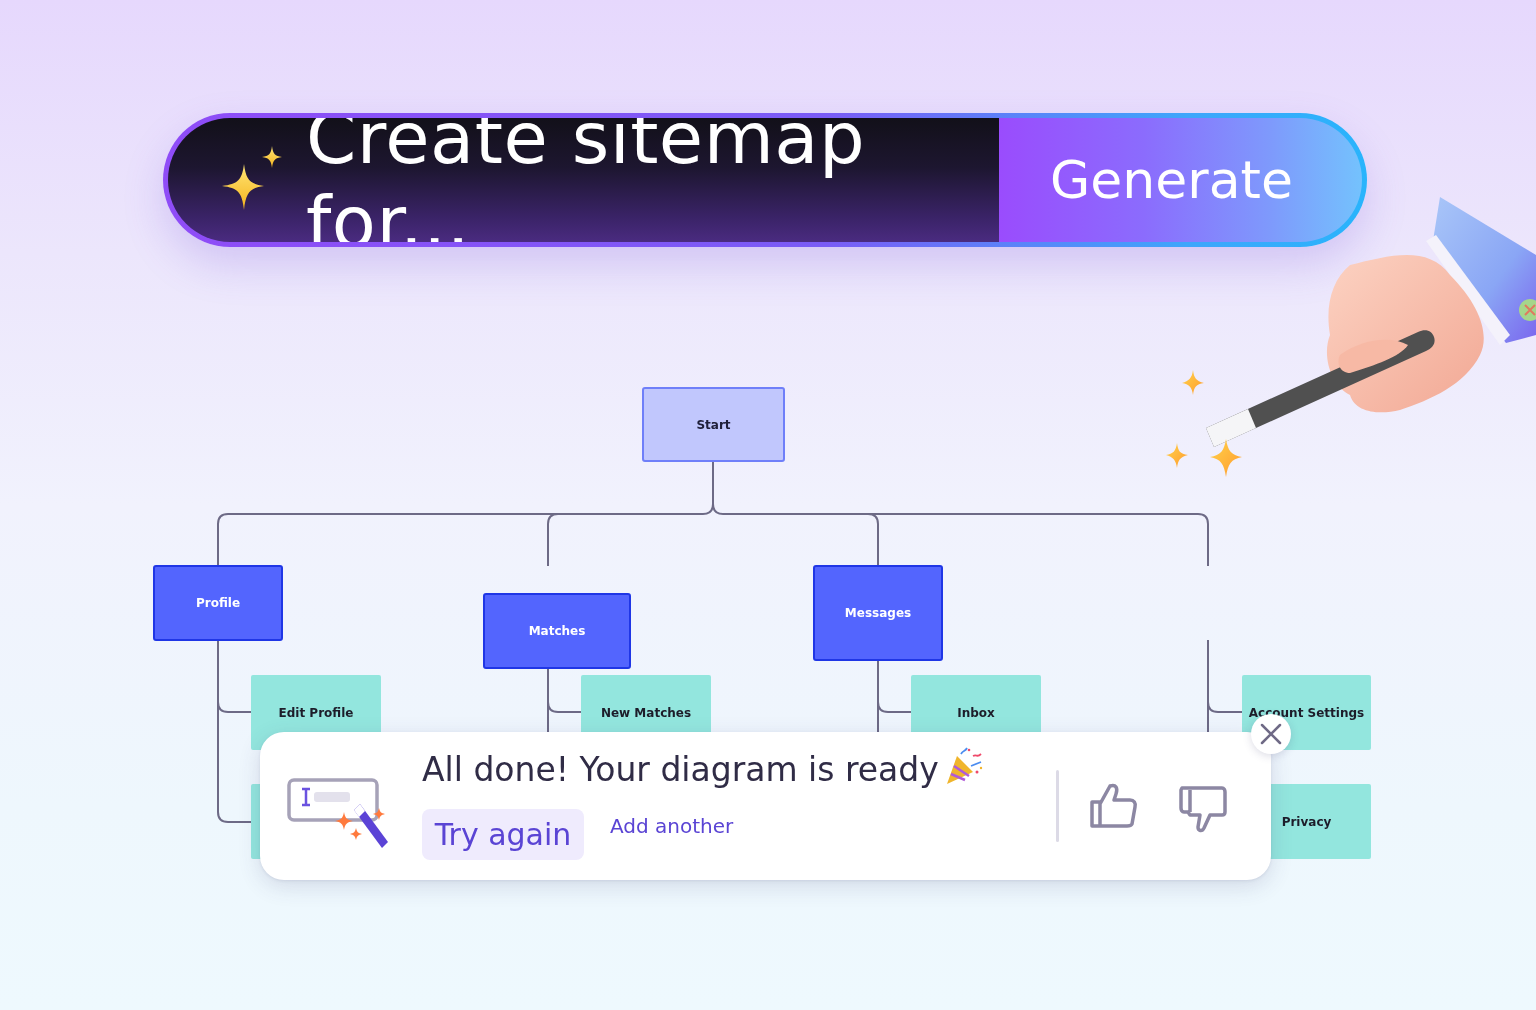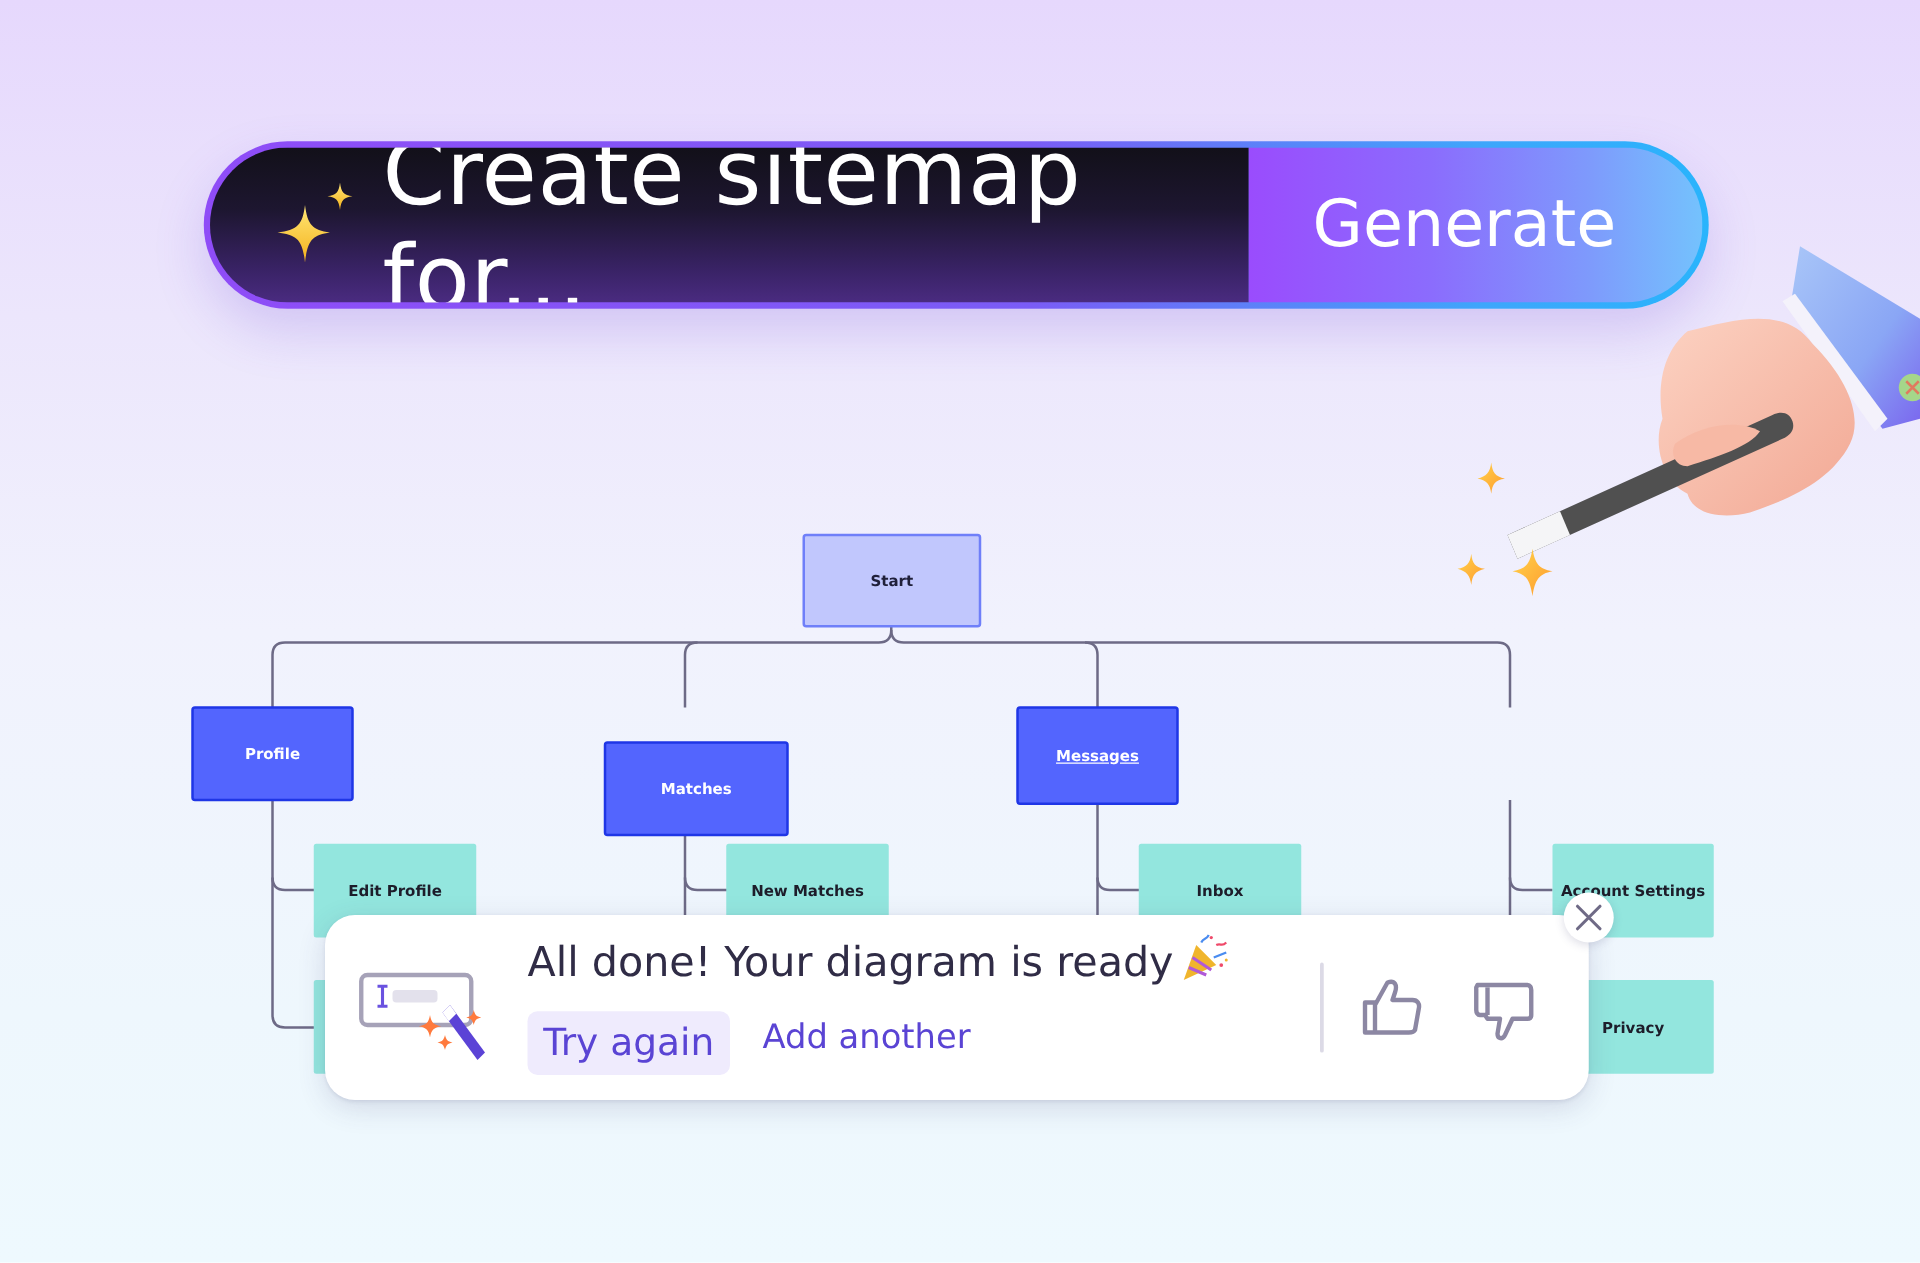--- a/index.html
+++ b/index.html
@@ -36,21 +36,21 @@
       display: flex; align-items: center; justify-content: center; padding-right: 18px;
     }
     
     .diagram { position: absolute; left: 0; top: 0; width: 1536px; height: 1010px; pointer-events: none; }
     .diagram svg { position: absolute; left: 0; top: 0; }
     .node {
       position: absolute; display: flex; align-items: center; justify-content: center;
       font-family: "DejaVu Sans", sans-serif; font-weight: bold; font-size: 12px;
       border-radius: 3px; pointer-events: auto;
     }
-    .node.root { background: #c1c7fd; border: 2px solid #6f7ff9; color: #20203a; margin-top: 40px; }
+    .node.root { background: #c1c7fd; border: 2px solid #6f7ff9; color: #20203a; }
     .node.section { background: #5365fe; border: 2px solid #1f36e6; color: #ffffff; }
     .node.leaf { background: #93e6de; color: #1d1d2a; border-radius: 2px; }
     
     .hand-illustration { position: absolute; left: 1150px; top: 185px; width: 386px; height: 310px; }
     
     .toast {
       position: absolute; left: 260px; top: 732px; width: 1011px; height: 148px;
       background: #ffffff; border-radius: 24px;
       box-shadow: 0 6px 22px rgba(60, 60, 110, 0.16), 0 1px 3px rgba(60,60,110,0.10);
     }
@@ -60,21 +60,21 @@
       font-family: "DejaVu Sans", sans-serif; font-size: 33px; color: #302c46; white-space: nowrap;
       display: flex; align-items: center;
     }
     .party-icon { width: 42px; height: 42px; margin-left: 4px; margin-top: -10px; }
     .try-again-button {
       position: absolute; left: 162px; top: 77px; height: 51px; width: 162px;
       background: #efebfd; border-radius: 8px; border: none;
       color: #5a44d4; font-size: 30px; font-family: "DejaVu Sans", sans-serif; cursor: pointer;
     }
     .add-another-link {
-      position: absolute; left: 350px; top: 82px; color: #5a44d4; font-size: 27px;
+      position: absolute; left: 350px; top: 82px; color: #5a44d4; font-size: 20px;
       font-family: "DejaVu Sans", sans-serif; cursor: pointer; white-space: nowrap;
     }
     .toast-divider { position: absolute; left: 796px; top: 38px; width: 3px; height: 72px; background: #dcdae6; border-radius: 2px; }
     .thumbs-up-button { position: absolute; left: 826px; top: 48px; width: 56px; height: 52px; cursor: pointer; }
     .thumbs-down-button { position: absolute; left: 916px; top: 52px; width: 56px; height: 52px; cursor: pointer; }
     .close-button {
       position: absolute; left: 1251px; top: 714px; width: 40px; height: 40px; border-radius: 50%;
       background: #ffffff; box-shadow: 0 2px 8px rgba(60,60,110,0.18);
       display: flex; align-items: center; justify-content: center; cursor: pointer;
     }
@@ -152,21 +152,21 @@
       <path d="M878 702 Q878 712 888 712 L912 712"></path>
       <path d="M1208 640 L1208 732"></path>
       <path d="M1208 702 Q1208 712 1218 712 L1242 712"></path>
     </g>
   </svg>
 
   <div class="node root" style="left:642px;top:387px;width:143px;height:75px;">Start</div>
 
   <div class="node section" style="left:153px;top:565px;width:130px;height:76px;">Profile</div>
   <div class="node section" style="left:483px;top:593px;width:148px;height:76px;">Matches</div>
-  <div class="node section" style="left:813px;top:565px;width:130px;height:79px;text-decoration:underline;">Messages</div>
+  <div class="node section" style="left:813px;top:565px;width:130px;height:96px;">Messages</div>
 
   <div class="node leaf" style="left:251px;top:675px;width:130px;height:75px;">Edit Profile</div>
   <div class="node leaf" style="left:251px;top:784px;width:130px;height:75px;"></div>
   <div class="node leaf" style="left:581px;top:675px;width:130px;height:75px;">New Matches</div>
   <div class="node leaf" style="left:911px;top:675px;width:130px;height:75px;">Inbox</div>
   <div class="node leaf" style="left:1242px;top:675px;width:129px;height:75px;">Account Settings</div>
   <div class="node leaf" style="left:1242px;top:784px;width:129px;height:75px;">Privacy</div>
 </div>
 
 <div class="toast">

